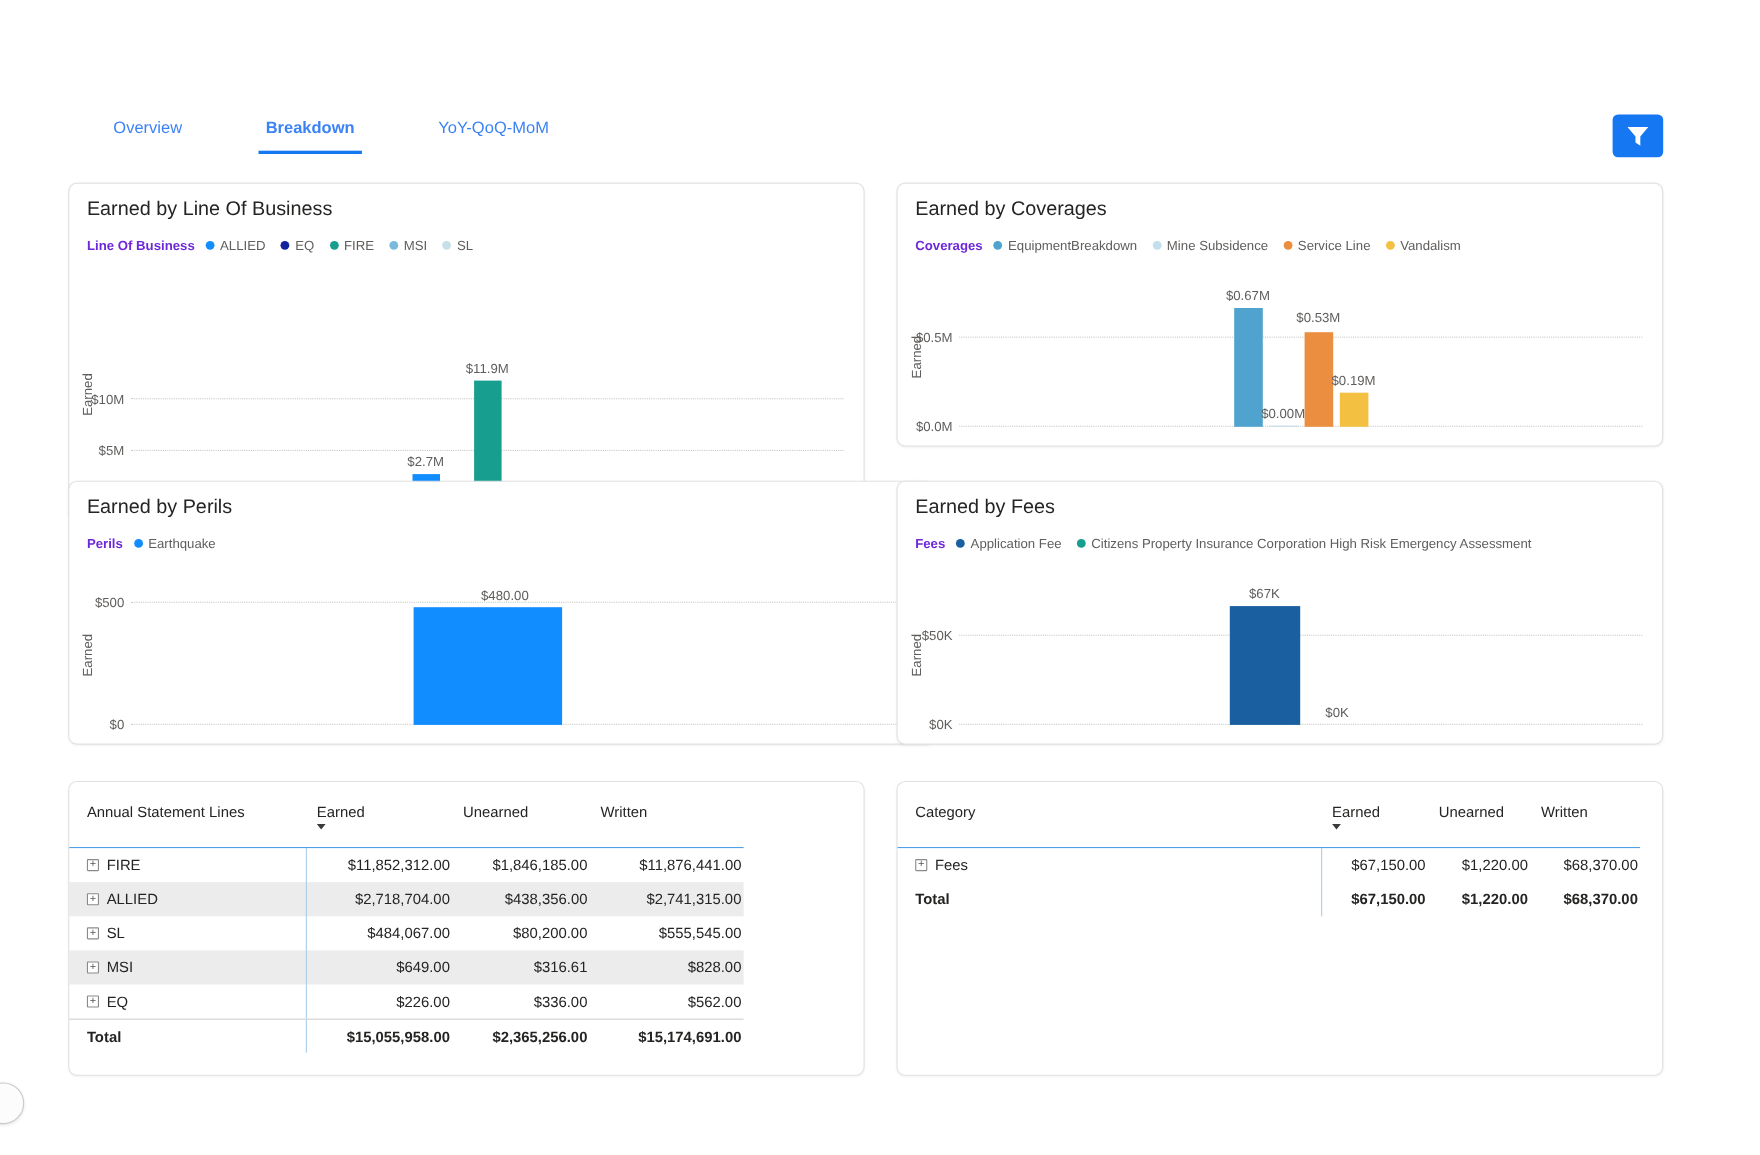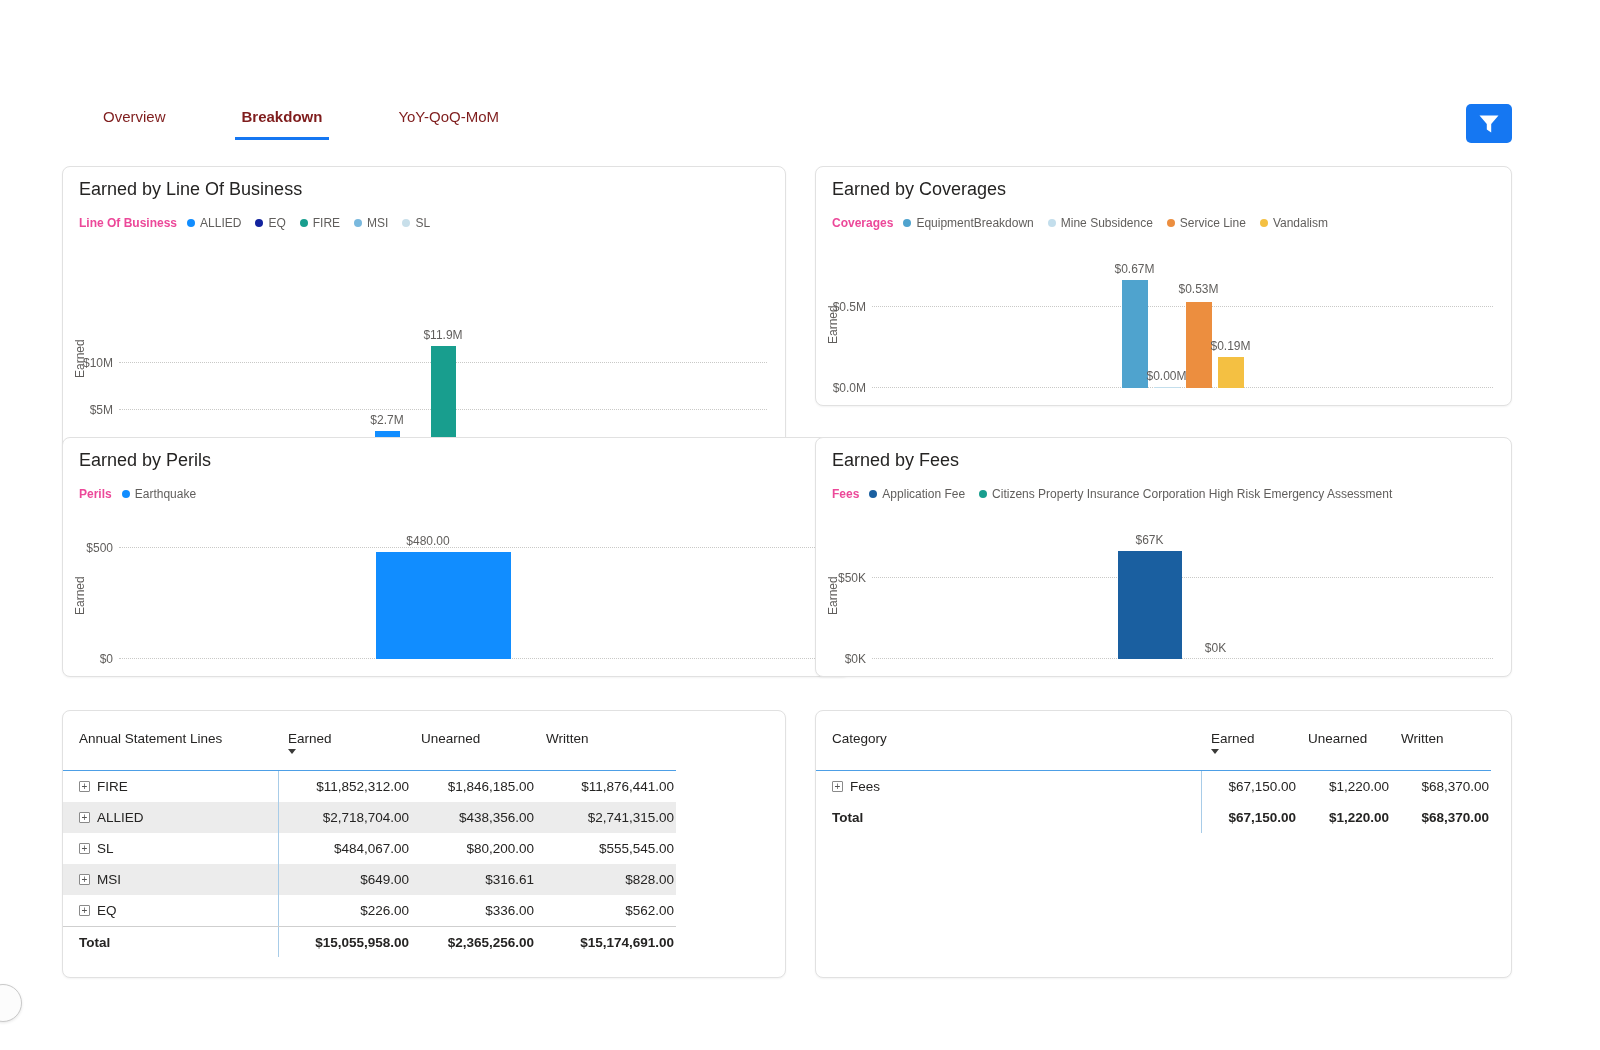--- a/index.html
+++ b/index.html
@@ -7,36 +7,36 @@
   .page { position:relative; width:1600px; height:1050px; background:#fff; overflow:hidden;
           font-family:"Liberation Sans","DejaVu Sans",sans-serif; color:#252423; }
 
   
   .app-header { position:absolute; top:0; left:0; right:0; height:62px; background:#fff;
                 box-shadow:0 1px 3px rgba(0,0,0,0.14); }
   .app-title { position:absolute; left:12px; top:16px; font-size:24px; font-weight:bold; color:#1b1a19; }
 
   
   .tabs { position:absolute; top:102px; left:96px; display:flex; gap:62px; }
-  .tab { font-size:15px; color:#7f1d1d; padding:6px 7px 12px; cursor:pointer; }
+  .tab { font-size:15px; color:#3b82f6; padding:6px 7px 12px; cursor:pointer; }
   .tab.active { font-weight:bold; border-bottom:3px solid #1577F2; }
 
   .filter-btn { position:absolute; left:1466px; top:104px; width:46px; height:39px;
                 background:#1577F2; border-radius:5px; display:flex; align-items:center;
                 justify-content:center; cursor:pointer; }
 
   
   .card { position:absolute; background:#fff; border:1px solid #E1E1E1; border-radius:8px;
           box-shadow:0 1px 2px rgba(0,0,0,0.05); }
   .card-title { position:absolute; top:12px; left:16px; font-size:18px; color:#252423; }
 
   
   .legend { position:absolute; top:49px; left:16px; right:10px; display:flex; gap:10px;
             align-items:center; white-space:nowrap; overflow:hidden; }
-  .legend-title { font-size:12px; font-weight:bold; color:#ec4899; }
+  .legend-title { font-size:12px; font-weight:bold; color:#6d28d9; }
   .legend-items { display:inline-flex; gap:14px; }
   .legend-item { display:inline-flex; align-items:center; gap:5px; cursor:pointer; }
   .dot { width:8px; height:8px; border-radius:50%; flex:0 0 auto; }
   .legend-label { font-size:12px; color:#605E5C; }
 
   .chart-area { position:absolute; left:16px; right:18px; top:95px; bottom:17px; }
   .y-title { position:absolute; left:-6px; top:0; bottom:0; width:14px;
              writing-mode:vertical-rl; transform:rotate(180deg);
              display:flex; align-items:center; justify-content:center;
              font-size:12px; color:#605E5C; }
@@ -200,21 +200,21 @@
         </span>
     </div>
     <div class="chart-area">
       <div class="y-title">Earned</div>
       <div class="plot">
           <div class="gridline" style="bottom: 0px;"></div>
           <div class="tick-label" style="bottom: -8px;">$0</div>
           <div class="gridline" style="bottom: 111.307px;"></div>
           <div class="tick-label" style="bottom: 103.307px;">$500</div>
           <div class="bar" style="left: 256.5px; width: 135px; height: 106.855px; background: rgb(17, 141, 255);"></div>
-          <div class="data-label" style="left: 264px; bottom: 110.855px;">$480.00</div>
+          <div class="data-label" style="left: 295px; bottom: 110.855px;">$480.00</div>
         </div>
     </div>
   </div>
 
   <div class="card" style="left:815px; top:437px; width:697px; height:240px">
     <div class="card-title">Earned by Fees</div>
     <div class="legend">
       <span class="legend-title">Fees</span>
       <span class="legend-items">
           <span class="legend-item">

